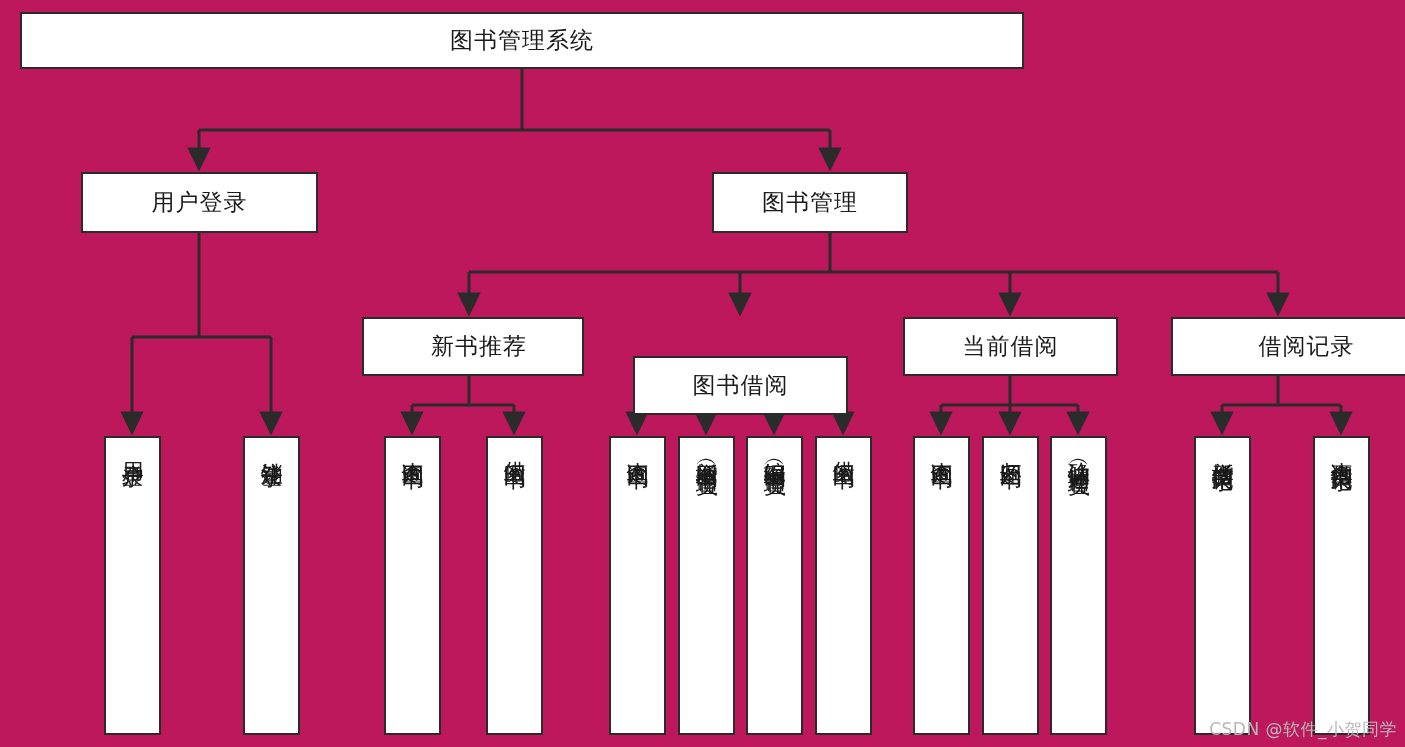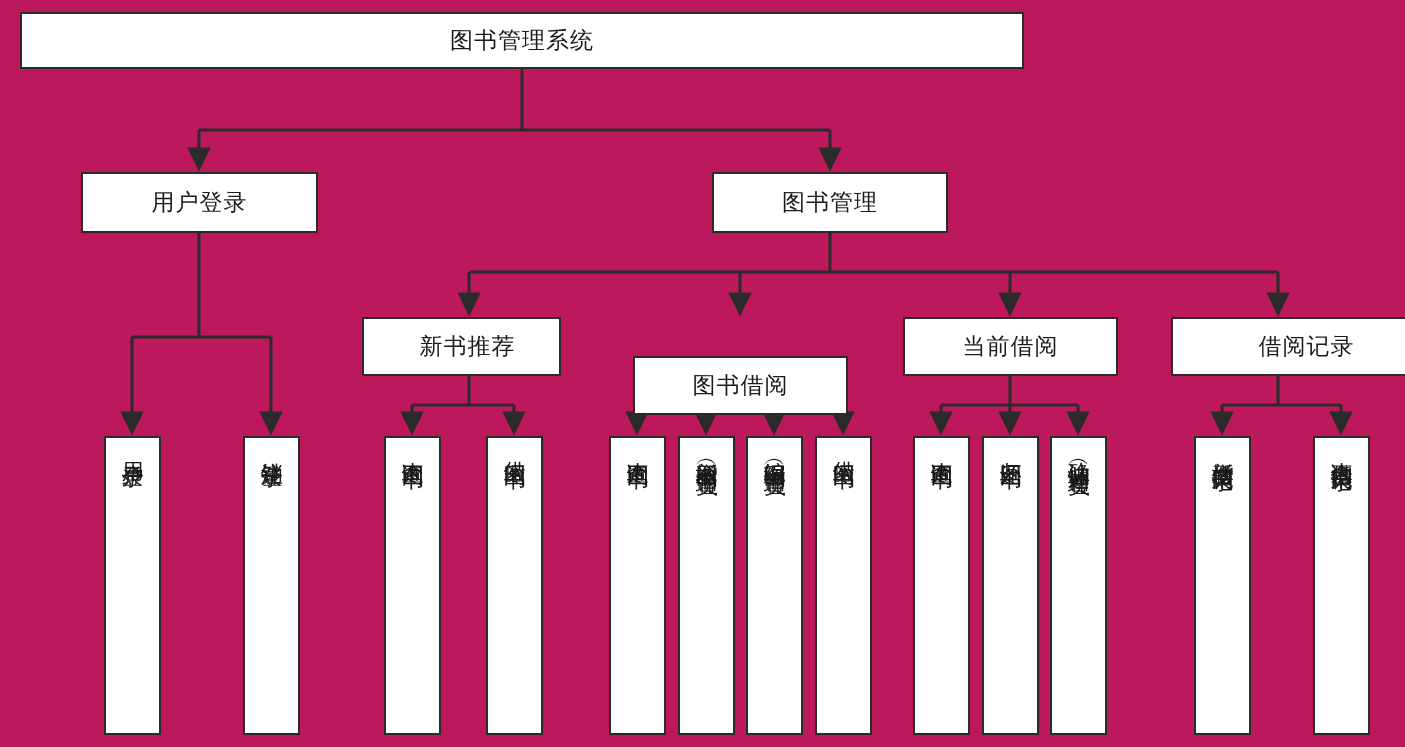--- a/index.html
+++ b/index.html
@@ -124,25 +124,25 @@
   </svg>
 
   <div class="node h" style="left:20px; top:12px; width:1004px; height:57px;">
     <span>图书管理系统</span>
   </div>
 
   <div class="node h" style="left:81px; top:172px; width:237px; height:61px;">
     <span>用户登录</span>
   </div>
 
-  <div class="node h" style="left:712px; top:172px; width:236px; height:61px;">
+  <div class="node h" style="left:712px; top:172px; width:196px; height:61px;">
     <span>图书管理</span>
   </div>
 
-  <div class="node h" style="left:362px; top:317px; width:199px; height:59px;padding-left:12px;">
+  <div class="node h" style="left:362px; top:317px; width:222px; height:59px;padding-left:12px;">
     <span>新书推荐</span>
   </div>
 
   <div class="node h" style="left:633px; top:317px; width:215px; height:59px;margin-top:39px;">
     <span>图书借阅</span>
   </div>
 
   <div class="node h" style="left:903px; top:317px; width:215px; height:59px;">
     <span>当前借阅</span>
   </div>
@@ -196,14 +196,15 @@
   </div>
 
   <div class="node v vcenter" style="left:1194px; top:436px; width:57px; height:299px;">
     <span class="vtext">新增借阅记录</span>
   </div>
 
   <div class="node v vcenter" style="left:1313px; top:436px; width:57px; height:299px;">
     <span class="vtext">查询借阅记录</span>
   </div>
 
+  <div id="watermark">CSDN @软件_小贺同学</div>
 
 </div>
 
 </body></html>

